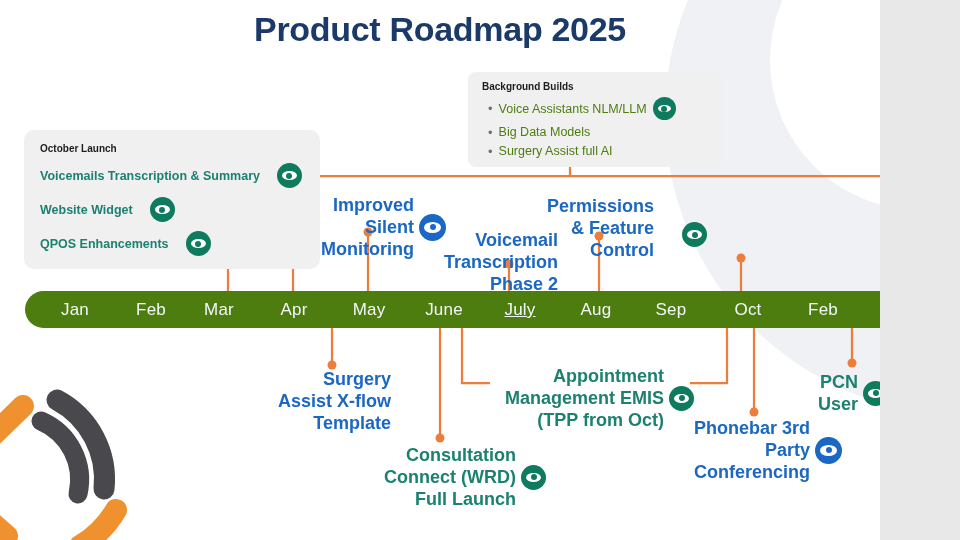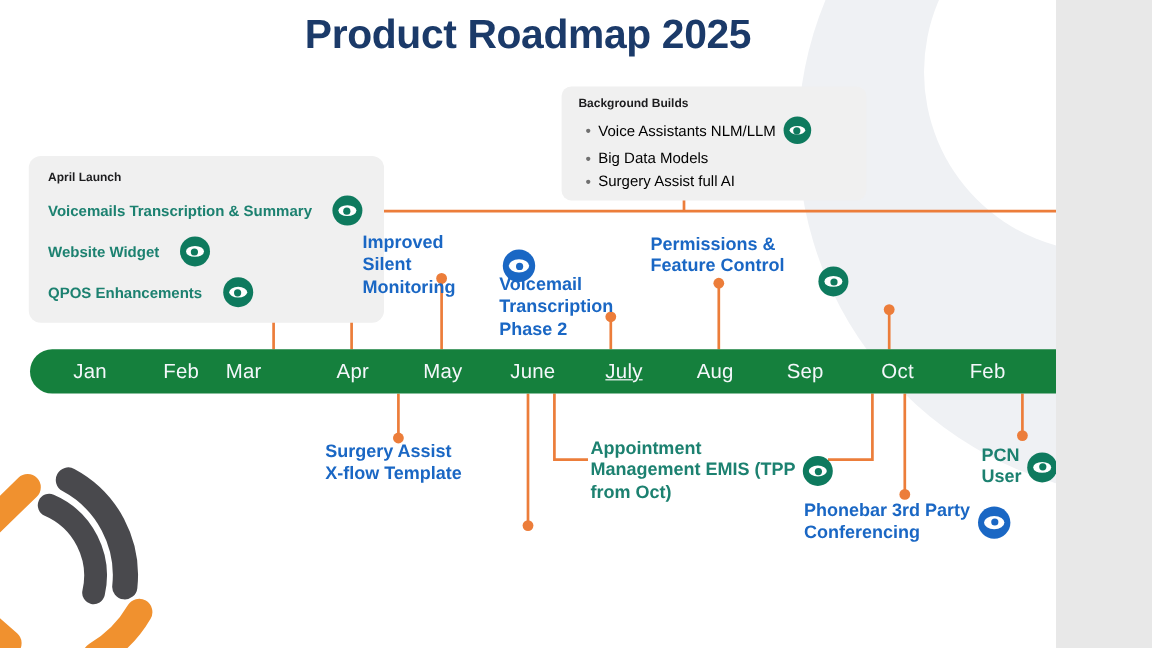--- a/index.html
+++ b/index.html
@@ -10,27 +10,27 @@
   .title{position:absolute;left:0;top:10px;width:100%;text-align:center;z-index:2;
          font-size:34px;font-weight:bold;letter-spacing:-0.3px;color:#1b3a69;}
   .panel{position:absolute;z-index:2;background:#f0f0f0;border-radius:10px;}
   .panel-march{left:24px;top:130px;width:266px;padding:13px 14px 13px 16px;}
   .panel-bb{left:468px;top:72px;width:228px;padding:9px 12px 9px 14px;border-radius:8px;}
   .panel-heading{font-size:10px;font-weight:bold;color:#1d1d1f;}
   .launch-item{display:flex;align-items:center;gap:17px;margin-top:9px;white-space:nowrap;}
   .launch-item .lbl{font-size:12.5px;font-weight:bold;color:#1c8170;}
   .bullet-row{display:flex;align-items:center;gap:6px;margin-top:5px;padding-left:6px;}
   .bullet-dot{color:#707070;font-size:13px;line-height:1;}
-  .bullet-row .lbl{font-size:12.5px;color:#000000;}
+  .bullet-row .lbl{font-size:12.5px;color:#4d7c0f;}
   .bar{position:absolute;left:25px;top:291px;width:910px;height:37px;z-index:3;
-       background:#15803d;border-radius:19px;}
+       background:#4d7c0f;border-radius:19px;}
   .month{position:absolute;top:0;height:37px;line-height:37px;transform:translateX(-50%);
          color:#f4f7fb;font-size:17px;letter-spacing:0.2px;}
   .ms{position:absolute;z-index:2;display:flex;align-items:center;gap:5px;}
-  .ms .lbl{font-size:15px;font-weight:bold;line-height:1.23;text-align:left;}
+  .ms .lbl{font-size:18px;font-weight:bold;line-height:1.23;text-align:right;}
   .green{color:#1c8170;}
   .blue{color:#1a67c4;}
   .eye{position:relative;width:25px;height:25px;border-radius:50%;flex:0 0 auto;cursor:pointer;}
   .eye.g{background:#0e7a5e;}
   .eye.b{background:#1a67c4;}
   .eye::before{content:"";position:absolute;left:5px;right:5px;top:8px;bottom:8px;
                background:#ffffff;border-radius:50%;}
   .eye::after{content:"";position:absolute;left:50%;top:50%;width:6px;height:6px;
               margin:-3px 0 0 -3px;border-radius:50%;}
   .eye.g::after{background:#0e7a5e;}
@@ -79,21 +79,21 @@
       <circle cx="332" cy="365" r="4.5"></circle>
       <circle cx="440" cy="438" r="4.5"></circle>
       <circle cx="754" cy="412" r="4.5"></circle>
       <circle cx="852" cy="363" r="4.5"></circle>
     </g>
   </svg>
 
   <div class="title">Product Roadmap 2025</div>
 
   <div class="panel panel-march">
-    <div class="panel-heading">April Launch</div>
+    <div class="panel-heading">October Launch</div>
     <div class="launch-item">
       <span class="lbl">Voicemails Transcription &amp; Summary</span>
       <span class="eye g"></span>
     </div>
     <div class="launch-item">
       <span class="lbl">Website Widget</span>
       <span class="eye g"></span>
     </div>
     <div class="launch-item">
       <span class="lbl">QPOS Enhancements</span>
@@ -128,39 +128,43 @@
   <div class="ms" style="left:542px;top:195px;">
     <div class="lbl blue" style="width:112px;">Permissions &amp; Feature Control</div>
   </div>
   <div class="ms" style="left:682px;top:222px;">
     <span class="eye g"></span>
   </div>
 
   <div class="bar">
     <span class="month" style="left:50px;">Jan</span>
     <span class="month" style="left:126px;">Feb</span>
-    <span class="month" style="left:178px;">Mar</span>
+    <span class="month" style="left:194px;">Mar</span>
     <span class="month" style="left:269px;">Apr</span>
     <span class="month" style="left:344px;">May</span>
     <span class="month" style="left:419px;">June</span>
     <span class="month" style="left:495px;text-decoration:underline;">July</span>
     <span class="month" style="left:571px;">Aug</span>
     <span class="month" style="left:646px;">Sep</span>
     <span class="month" style="left:723px;">Oct</span>
     <span class="month" style="left:798px;">Feb</span>
     <span class="month" style="left:873px;">Dec</span>
   </div>
 
   <div class="ms" style="left:271px;top:368px;">
     <div class="lbl blue" style="width:120px;">Surgery Assist X-flow Template</div>
   </div>
   <div class="ms" style="left:492px;top:365px;">
     <div class="lbl green" style="width:172px;">Appointment Management EMIS (TPP from Oct)</div>
     <span class="eye g"></span>
   </div>
+  <div class="ms" style="left:364px;top:444px;">
+    <div class="lbl green" style="width:152px;">Consultation Connect (WRD) Full Launch</div>
+    <span class="eye g"></span>
+  </div>
   <div class="ms" style="left:670px;top:417px;">
     <div class="lbl blue" style="width:140px;">Phonebar 3rd Party Conferencing</div>
     <span class="eye b" style="width:27px;height:27px;"></span>
   </div>
   <div class="ms" style="left:818px;top:371px;">
     <div class="lbl green">PCN User</div>
     <span class="eye g"></span>
   </div>
 
 </div>

